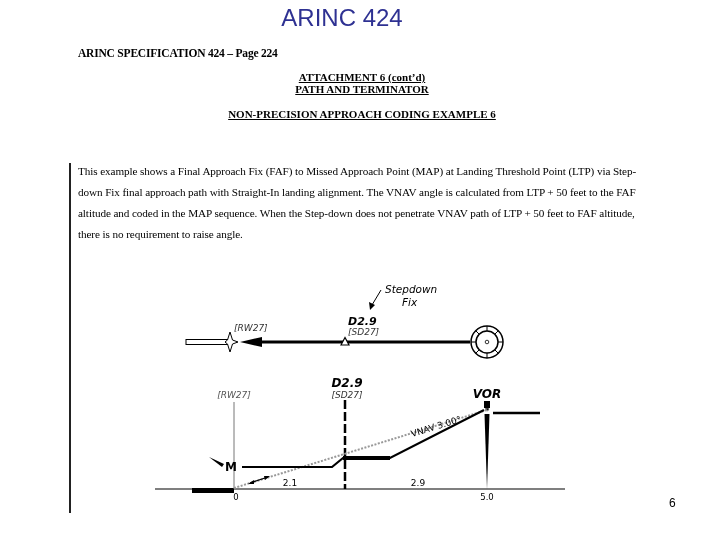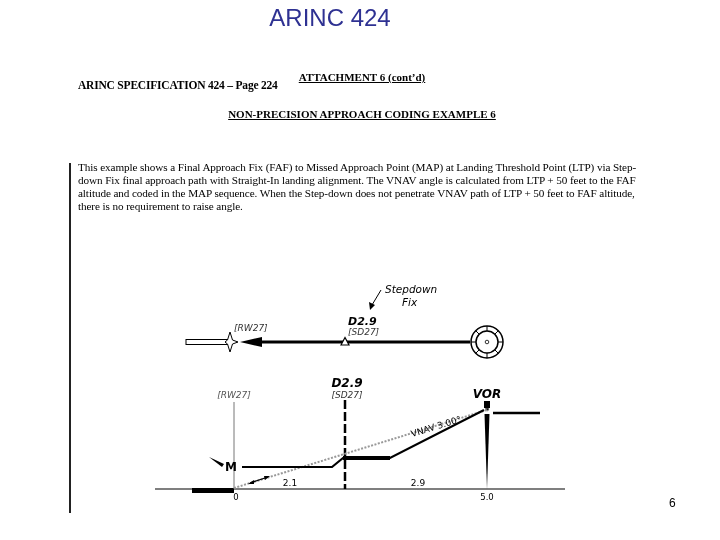--- a/index.html
+++ b/index.html
@@ -1,37 +1,38 @@
 <!DOCTYPE html>
 <html><head>
 <meta charset="utf-8">
 <style>
   html, body { margin:0; padding:0; }
   body { width:720px; height:540px; background:#ffffff; position:relative; overflow:hidden; font-family:"Liberation Serif", serif; color:#000; }
-  .slide-title { position:absolute; left:0; width:660px; top:4px; text-align:center; font-family:"Liberation Sans", sans-serif; font-size:24px; color:#2e3192; }
-  .spec-header { position:absolute; left:78px; top:47px; font-family:"Liberation Serif", serif; font-weight:bold; font-size:11.5px; letter-spacing:-0.2px;margin-top:32px; }
+  .slide-title { position:absolute; left:12px; width:660px; top:4px; text-align:center; font-family:"Liberation Sans", sans-serif; font-size:24px; color:#2e3192; }
+  .spec-header { position:absolute; left:78px; top:47px; font-family:"Liberation Serif", serif; font-weight:bold; font-size:11.5px; letter-spacing:-0.2px; }
   .attach { position:absolute; left:0; width:724px; text-align:center; font-weight:bold; font-size:11px; line-height:12px; }
   .attach span { text-decoration:underline; }
   .attach-1 { top:71px; }
   .attach-2 { top:108px; }
-  .para { position:absolute; left:78px; top:161px; width:572px; font-size:11.2px; line-height:13px; letter-spacing:-0.1px; }
+  .para { position:absolute; left:78px; top:161px; width:572px; font-size:11.2px; line-height:21px; letter-spacing:-0.1px; }
   .left-rule { position:absolute; left:69px; top:163px; width:1.5px; height:350px; background:#222; }
   .page-num { position:absolute; left:669px; top:496px; font-family:"Liberation Sans", sans-serif; font-size:12px; }
   svg.diagram { position:absolute; left:0; top:0; }
   .lbl { font-family:"DejaVu Sans", sans-serif; font-style:italic; }
 </style>
 </head>
 <body>
 
 <div class="slide-title">ARINC 424</div>
 
 <div class="spec-header">ARINC SPECIFICATION 424 – Page 224</div>
 
 <div class="attach attach-1">
   <span>ATTACHMENT 6 (cont’d)</span><br>
+  <span>PATH AND TERMINATOR</span>
 </div>
 
 <div class="attach attach-2">
   <span>NON-PRECISION APPROACH CODING EXAMPLE 6</span>
 </div>
 
 <div class="left-rule"></div>
 
 <div class="para">This example shows a Final Approach Fix (FAF) to Missed Approach Point (MAP) at Landing Threshold Point (LTP) via Step-down Fix final approach path with Straight-In landing alignment. The VNAV angle is calculated from LTP + 50 feet to the FAF altitude and coded in the MAP sequence. When the Step-down does not penetrate VNAV path of LTP + 50 feet to FAF altitude, there is no requirement to raise angle.</div>
 

